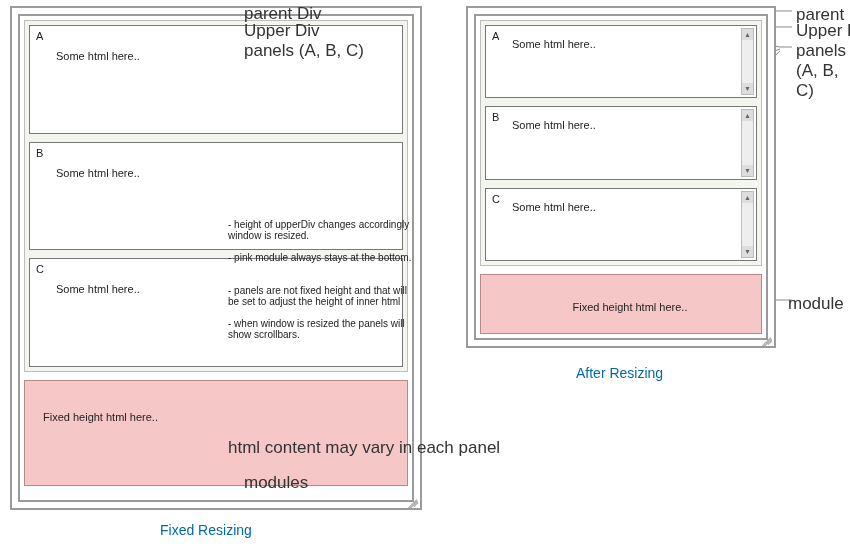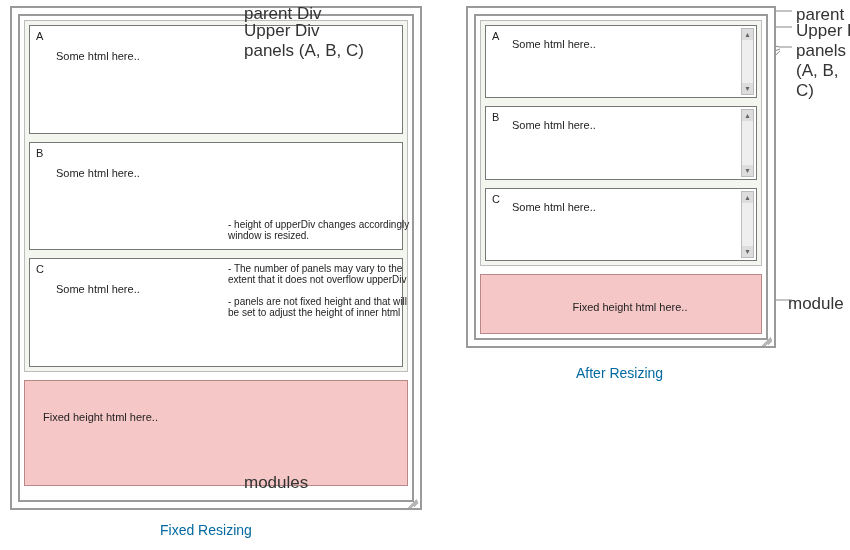--- a/index.html
+++ b/index.html
@@ -82,27 +82,29 @@
         <span></span>
         <span></span>
         <span></span>
       </div>
   </div>
   <div class="caption" style="left:160px;top:522px">Fixed Resizing</div>
 
   <div class="callout" style="left:244px;top:4px">parent Div</div>
   <div class="callout" style="left:244px;top:21px">Upper Div</div>
   <div class="callout" style="left:244px;top:41px">panels  (A, B, C)</div>
+  <div class="callout" style="left:228px;top:438px">html content may vary in each panel</div>
   <div class="callout" style="left:244px;top:473px">modules</div>
 
   <div style="position:absolute;left:228px;top:219px;width:186px;font-size:10px;line-height:11px">
     <div>- height of upperDiv changes accordingly window is resized.</div><br>
+    <div>- pink module always stays at the bottom.</div><br>
     <br>
-    <div>- The number of panels may vary to the extent that it does not overflow upperDiv</div><br>
     <div>- panels are not fixed height and that will be set to adjust the height of inner html</div><br>
+    <div>- when window is resized the panels will show scrollbars.</div>
   </div>
 
   <div class="browser after">
     <div class="parent">
       <div class="upper">
         <div class="panel">
           <span class="lbl">A</span>
           <span class="body">Some html here..</span>
           <div class="sb">
               <div class="arr up">▴</div>

